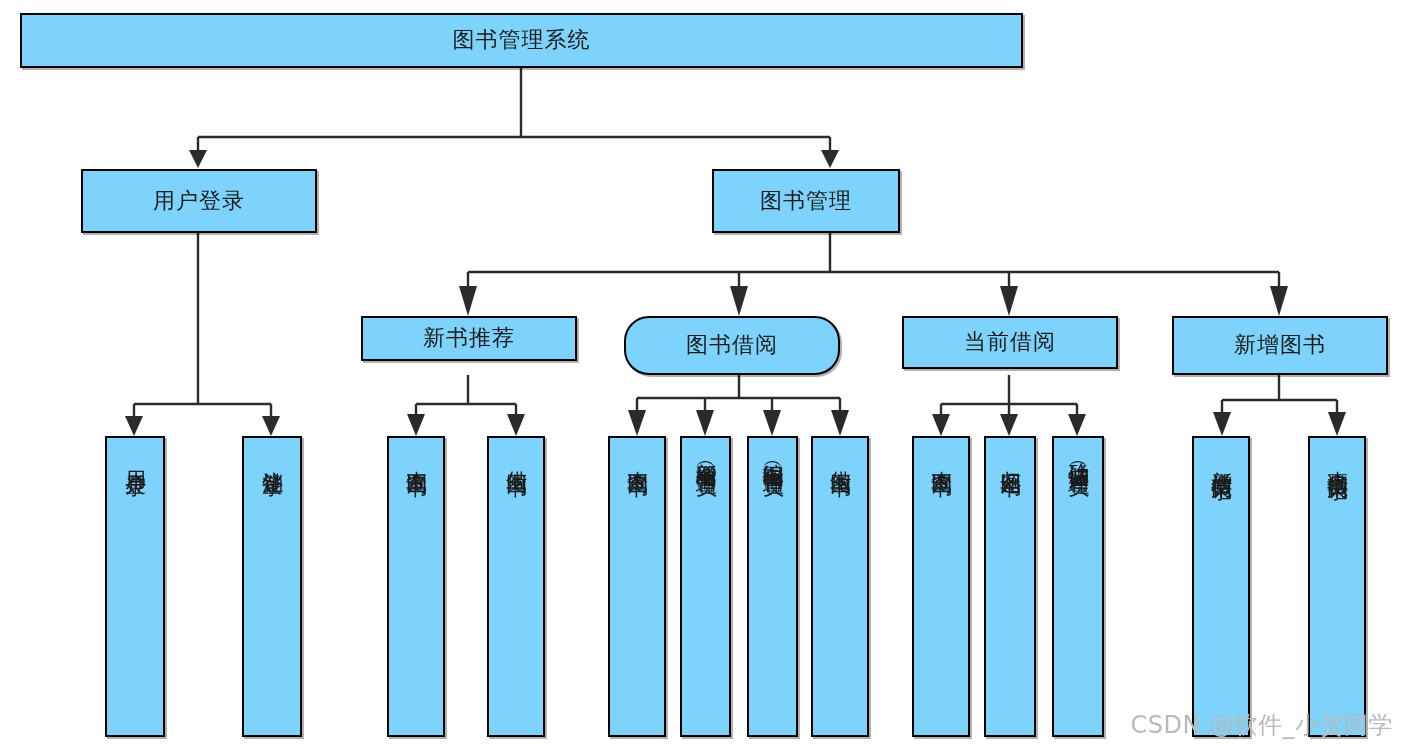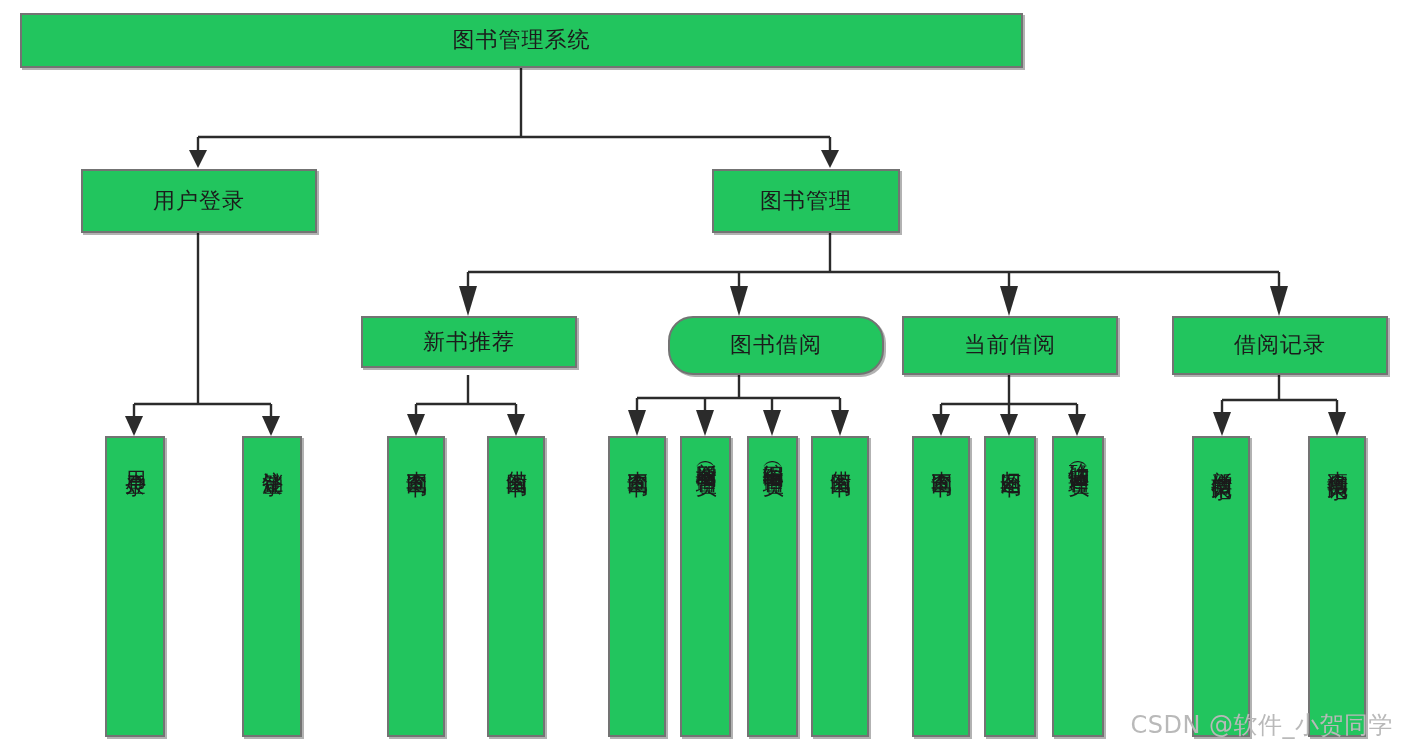--- a/index.html
+++ b/index.html
@@ -8,22 +8,22 @@
     width:1405px;height:747px;
     background:#ffffff;
     font-family:"DejaVu Sans","Liberation Sans",sans-serif;
     overflow:hidden;
     position:relative;
   }
   #diagram{position:absolute;left:0;top:0;width:1405px;height:747px;}
   .node{
     position:absolute;
     box-sizing:border-box;
-    background:#22c55e;
-    border:2px solid #737373;
+    background:#7dd3fc;
+    border:2px solid #000000;
     display:flex;
     align-items:center;
     justify-content:center;
     box-shadow:2px 2px 0 rgba(0,0,0,0.30);
   }
   .node .lbl{
     color:#1b1b1b;
     font-size:22px;
     line-height:1.22;
     letter-spacing:1px;
@@ -132,34 +132,34 @@
   </div>
 
   <div class="node" style="left:81px;top:169px;width:236px;height:64px;">
     <span class="lbl">用户登录</span>
   </div>
 
   <div class="node" style="left:712px;top:169px;width:188px;height:64px;">
     <span class="lbl">图书管理</span>
   </div>
 
-  <div class="node" style="left:361px;top:316px;width:216px;height:52px;">
+  <div class="node" style="left:361px;top:316px;width:216px;height:45px;">
     <span class="lbl">新书推荐</span>
   </div>
 
-  <div class="node" style="left:668px;top:316px;width:216px;height:59px;border-radius:25px;">
+  <div class="node" style="left:624px;top:316px;width:216px;height:59px;border-radius:25px;">
     <span class="lbl">图书借阅</span>
   </div>
 
-  <div class="node" style="left:902px;top:316px;width:216px;height:59px;">
+  <div class="node" style="left:902px;top:316px;width:216px;height:53px;">
     <span class="lbl">当前借阅</span>
   </div>
 
   <div class="node" style="left:1172px;top:316px;width:216px;height:59px;">
-    <span class="lbl">借阅记录</span>
+    <span class="lbl">新增图书</span>
   </div>
 
   <div class="node leaf" style="left:105px;top:436px;width:60px;height:301px;">
     <span class="lbl">用户登录</span>
   </div>
 
   <div class="node leaf" style="left:242px;top:436px;width:60px;height:301px;">
     <span class="lbl">注销登录</span>
   </div>
 

